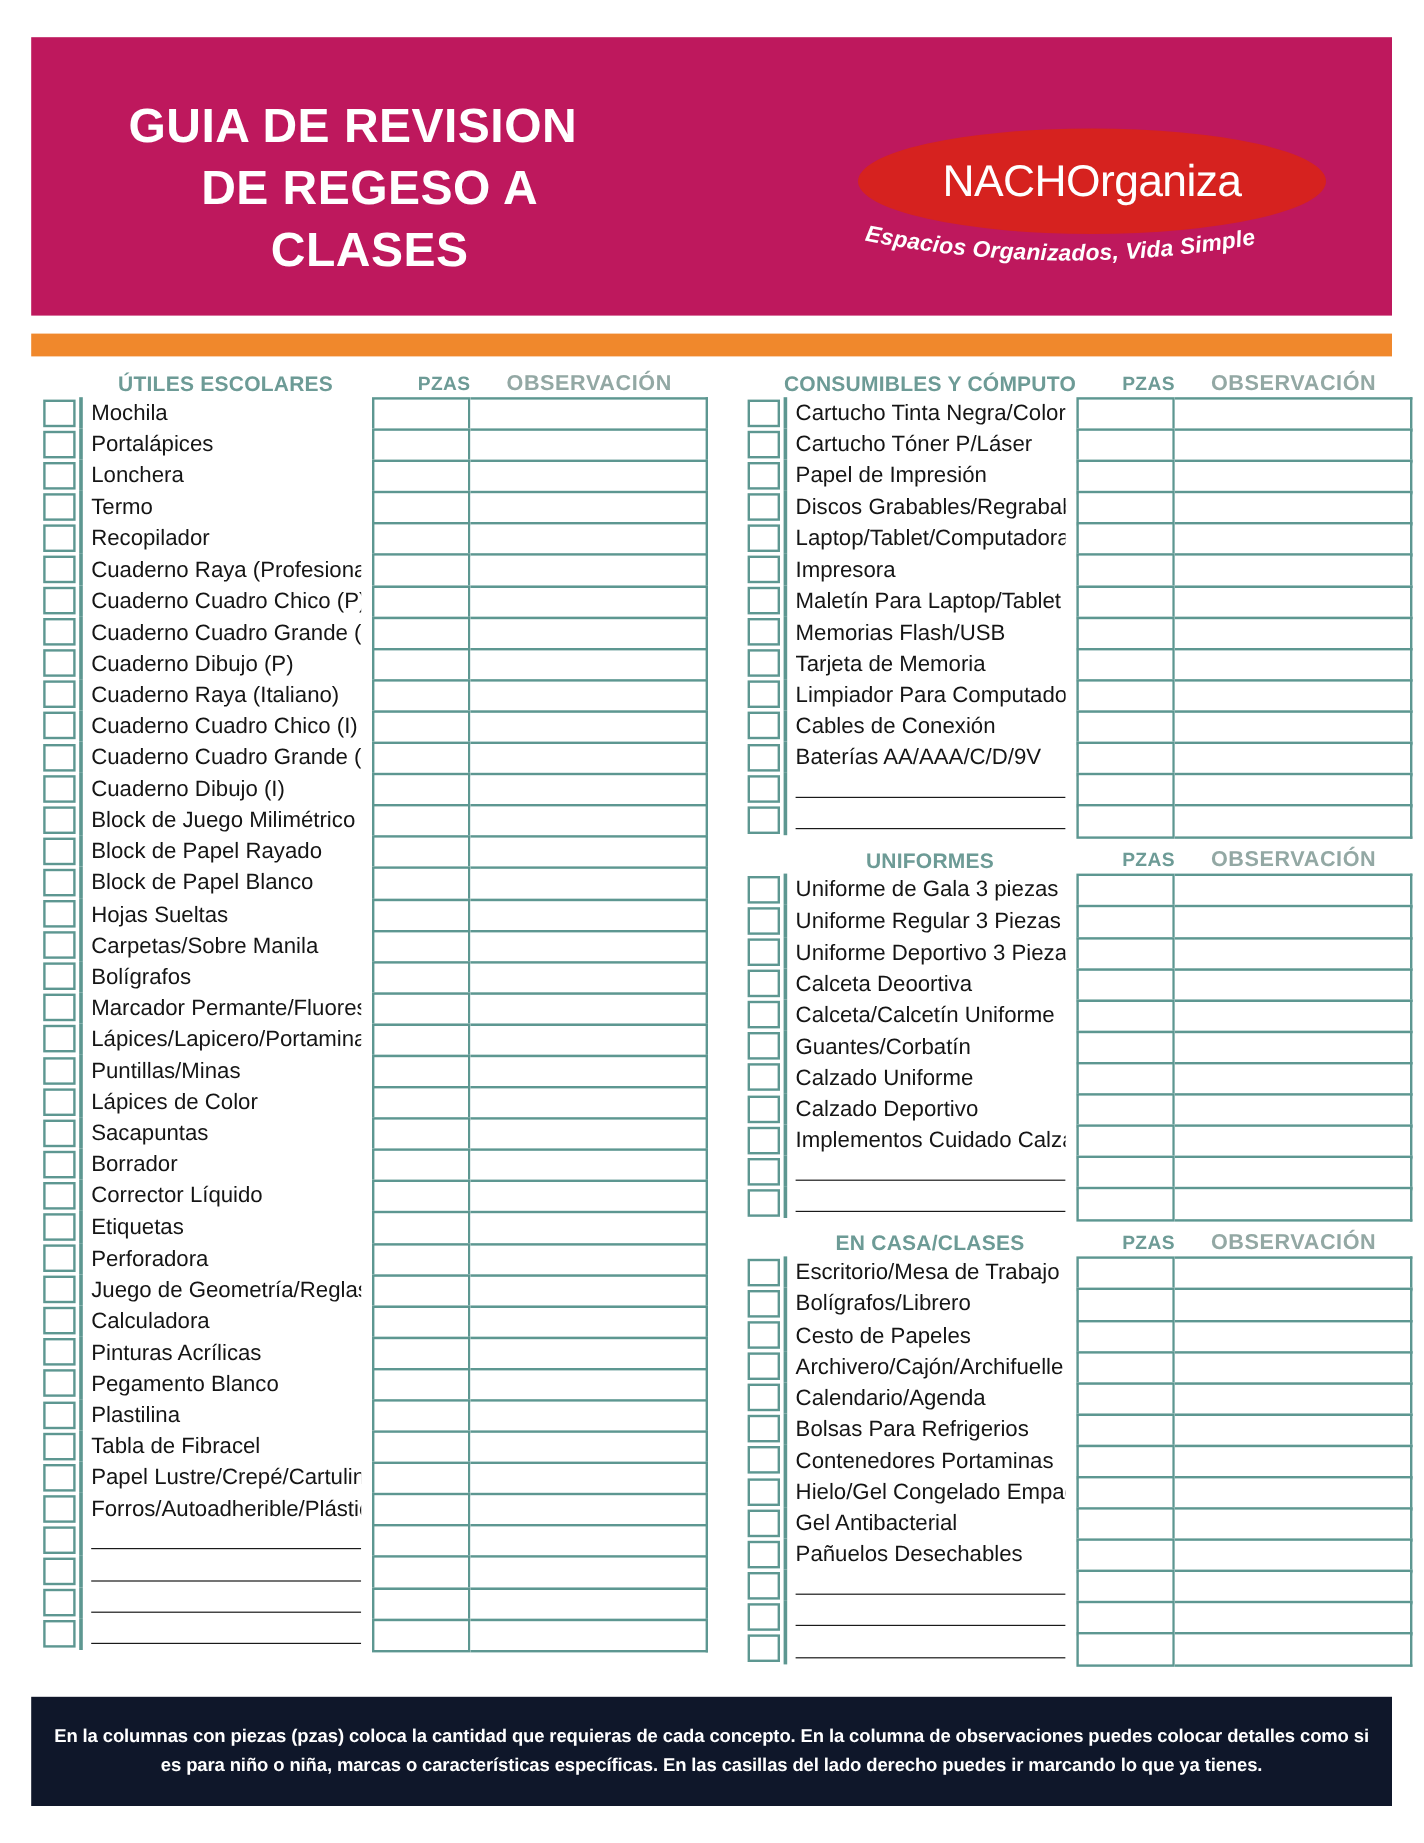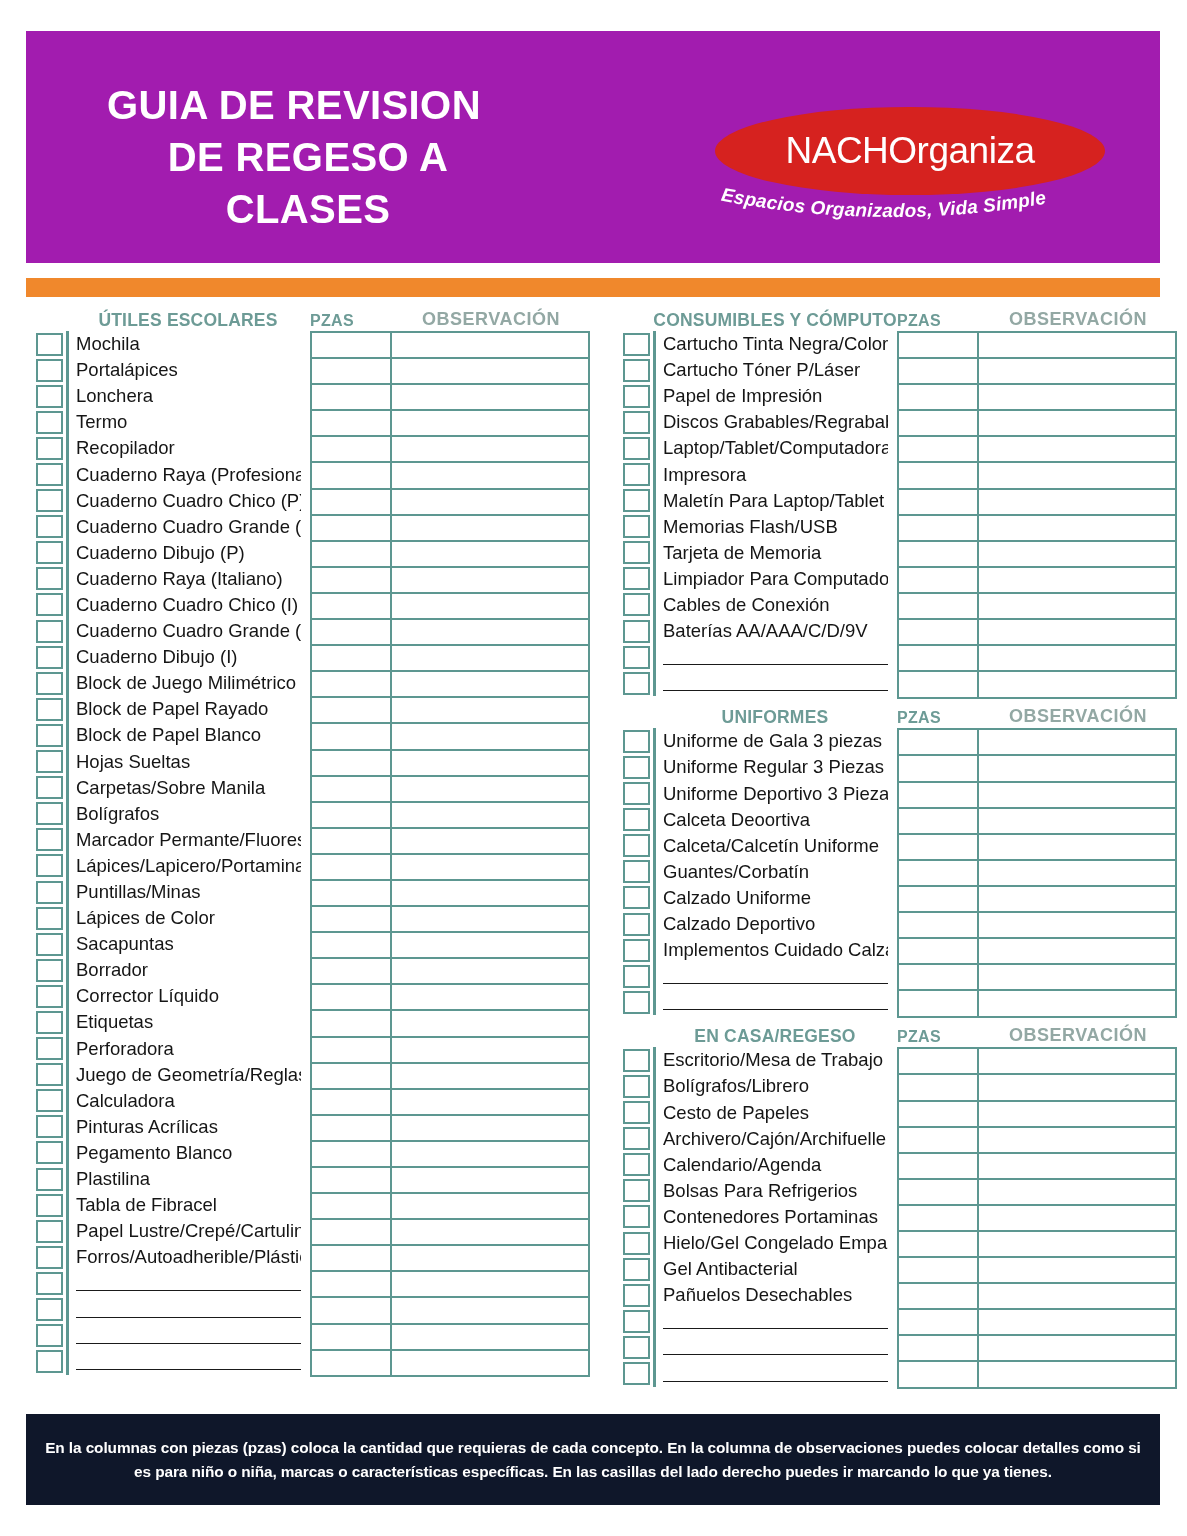--- a/index.html
+++ b/index.html
@@ -15,21 +15,21 @@
     overflow: hidden;
   }
 
   
   .header {
     position: absolute;
     left: 26px;
     top: 31px;
     width: 1134px;
     height: 232px;
-    background: #a21caf;
+    background: #be185d;
     box-sizing: border-box;
   }
   .header-title {
     position: absolute;
     left: 28px;
     top: 48px;
     width: 480px;
     color: #ffffff;
     font-size: 40px;
     font-weight: bold;
@@ -126,21 +126,21 @@
     text-align: center;
     color: #6d9b96;
     font-size: 17.5px;
     font-weight: bold;
     letter-spacing: 0.2px;
     line-height: 1;
     padding-bottom: 2px;
   }
   .sec-head .pzas-title {
     flex: 0 0 82px;
-    text-align: left;
+    text-align: right;
     color: #6d9b96;
     font-size: 16px;
     font-weight: bold;
     letter-spacing: 0.3px;
     line-height: 1;
     padding-bottom: 2px;
   }
   .sec-head .obs-title {
     flex: 0 0 198px;
     text-align: center;
@@ -895,21 +895,21 @@
           <span class="blank-line"></span>
         </div>
         <div class="gap"></div>
         <div class="pzascell"></div>
         <div class="obscell"></div>
       </div>
     </div>
     <div class="sec-gap"></div>
     <div class="sec-head">
       <div class="cb-pad"></div>
-      <div class="sec-title">EN CASA/REGESO</div>
+      <div class="sec-title">EN CASA/CLASES</div>
       <div class="pzas-title">PZAS</div>
       <div class="obs-title">OBSERVACIÓN</div>
     </div>
     <div class="rows">
       <div class="row">
         <div class="cbcell">
           <div class="cbox"></div>
         </div>
         <div class="labelcell">Escritorio/Mesa de Trabajo</div>
         <div class="gap"></div>

